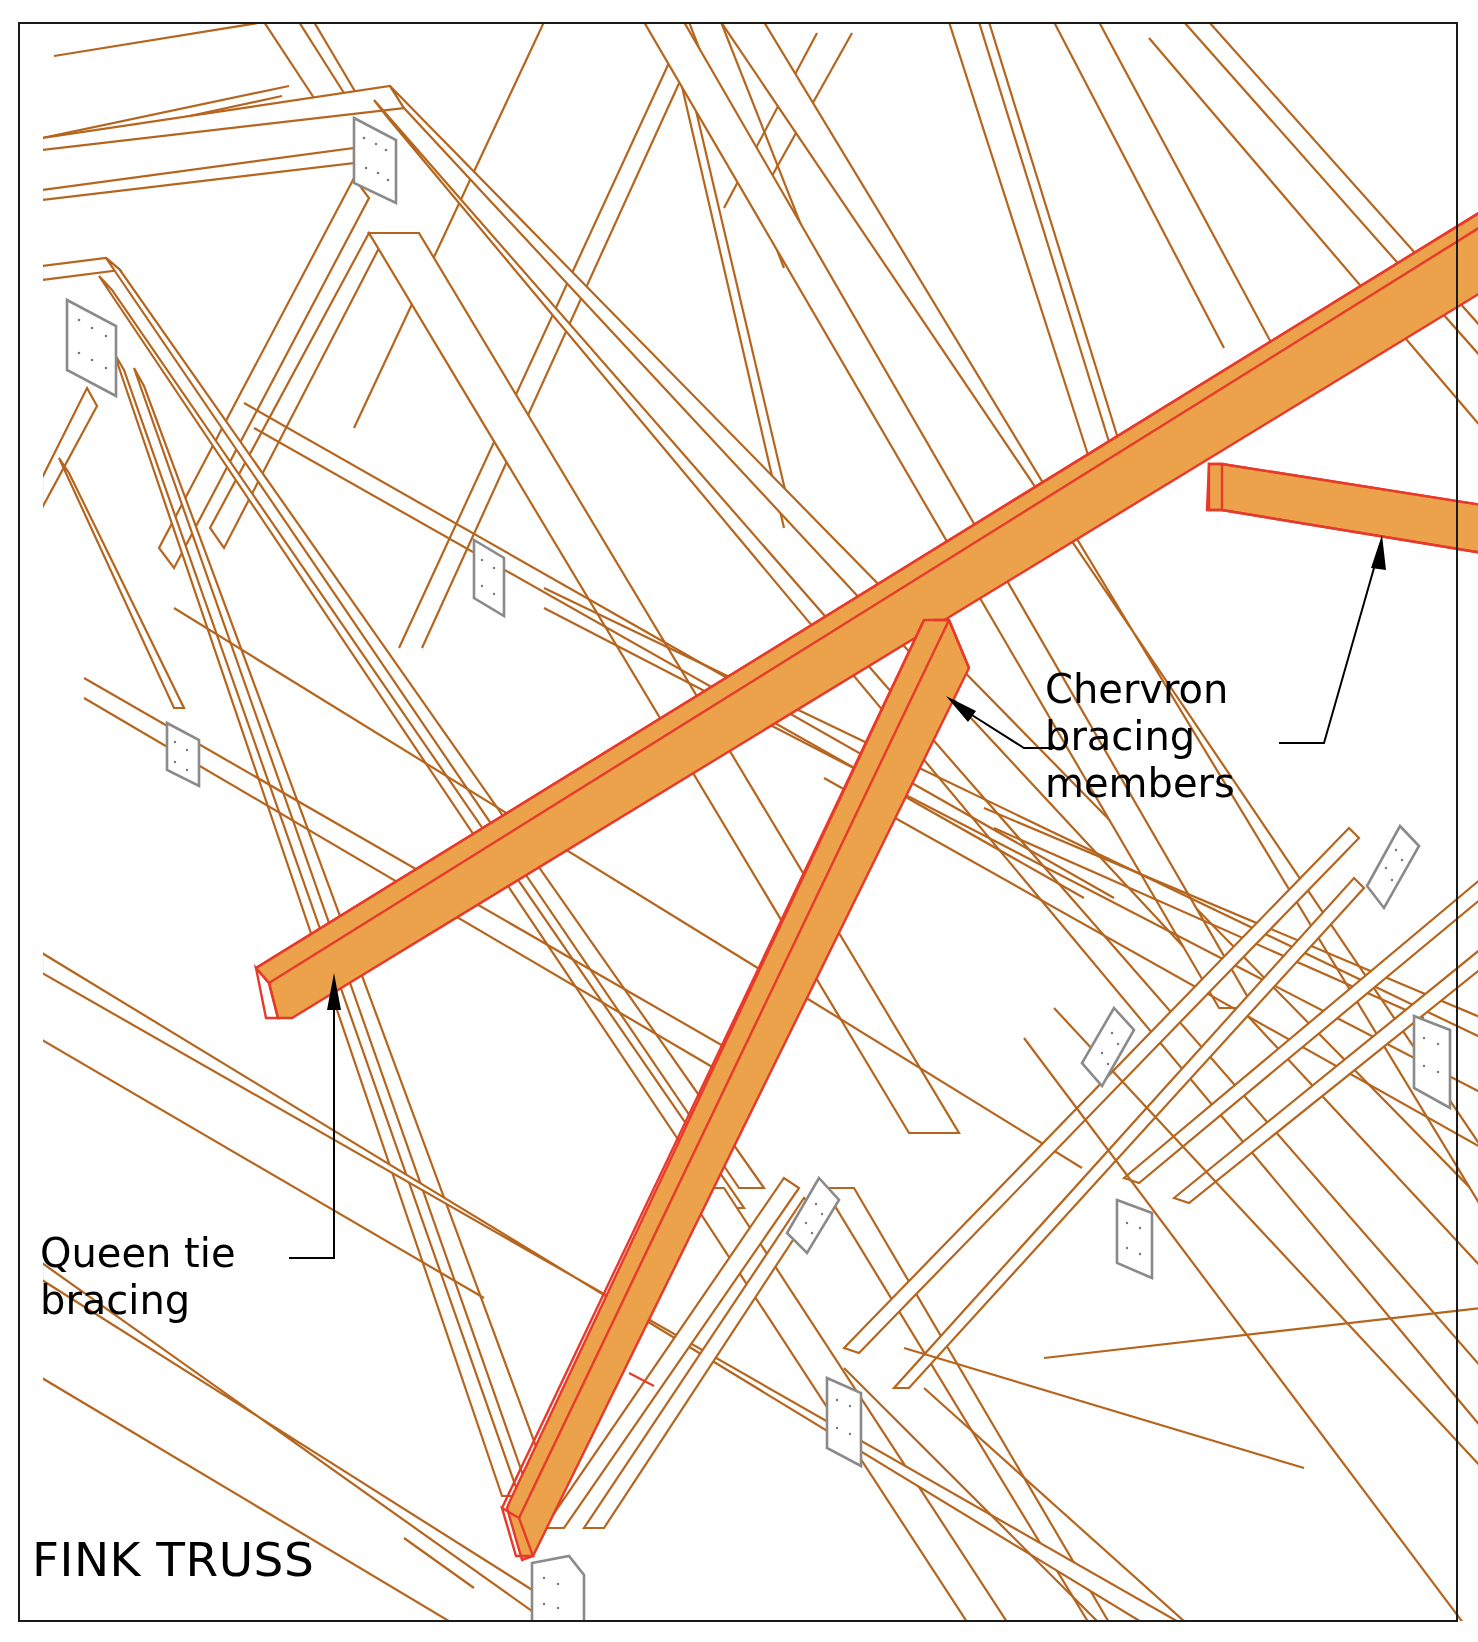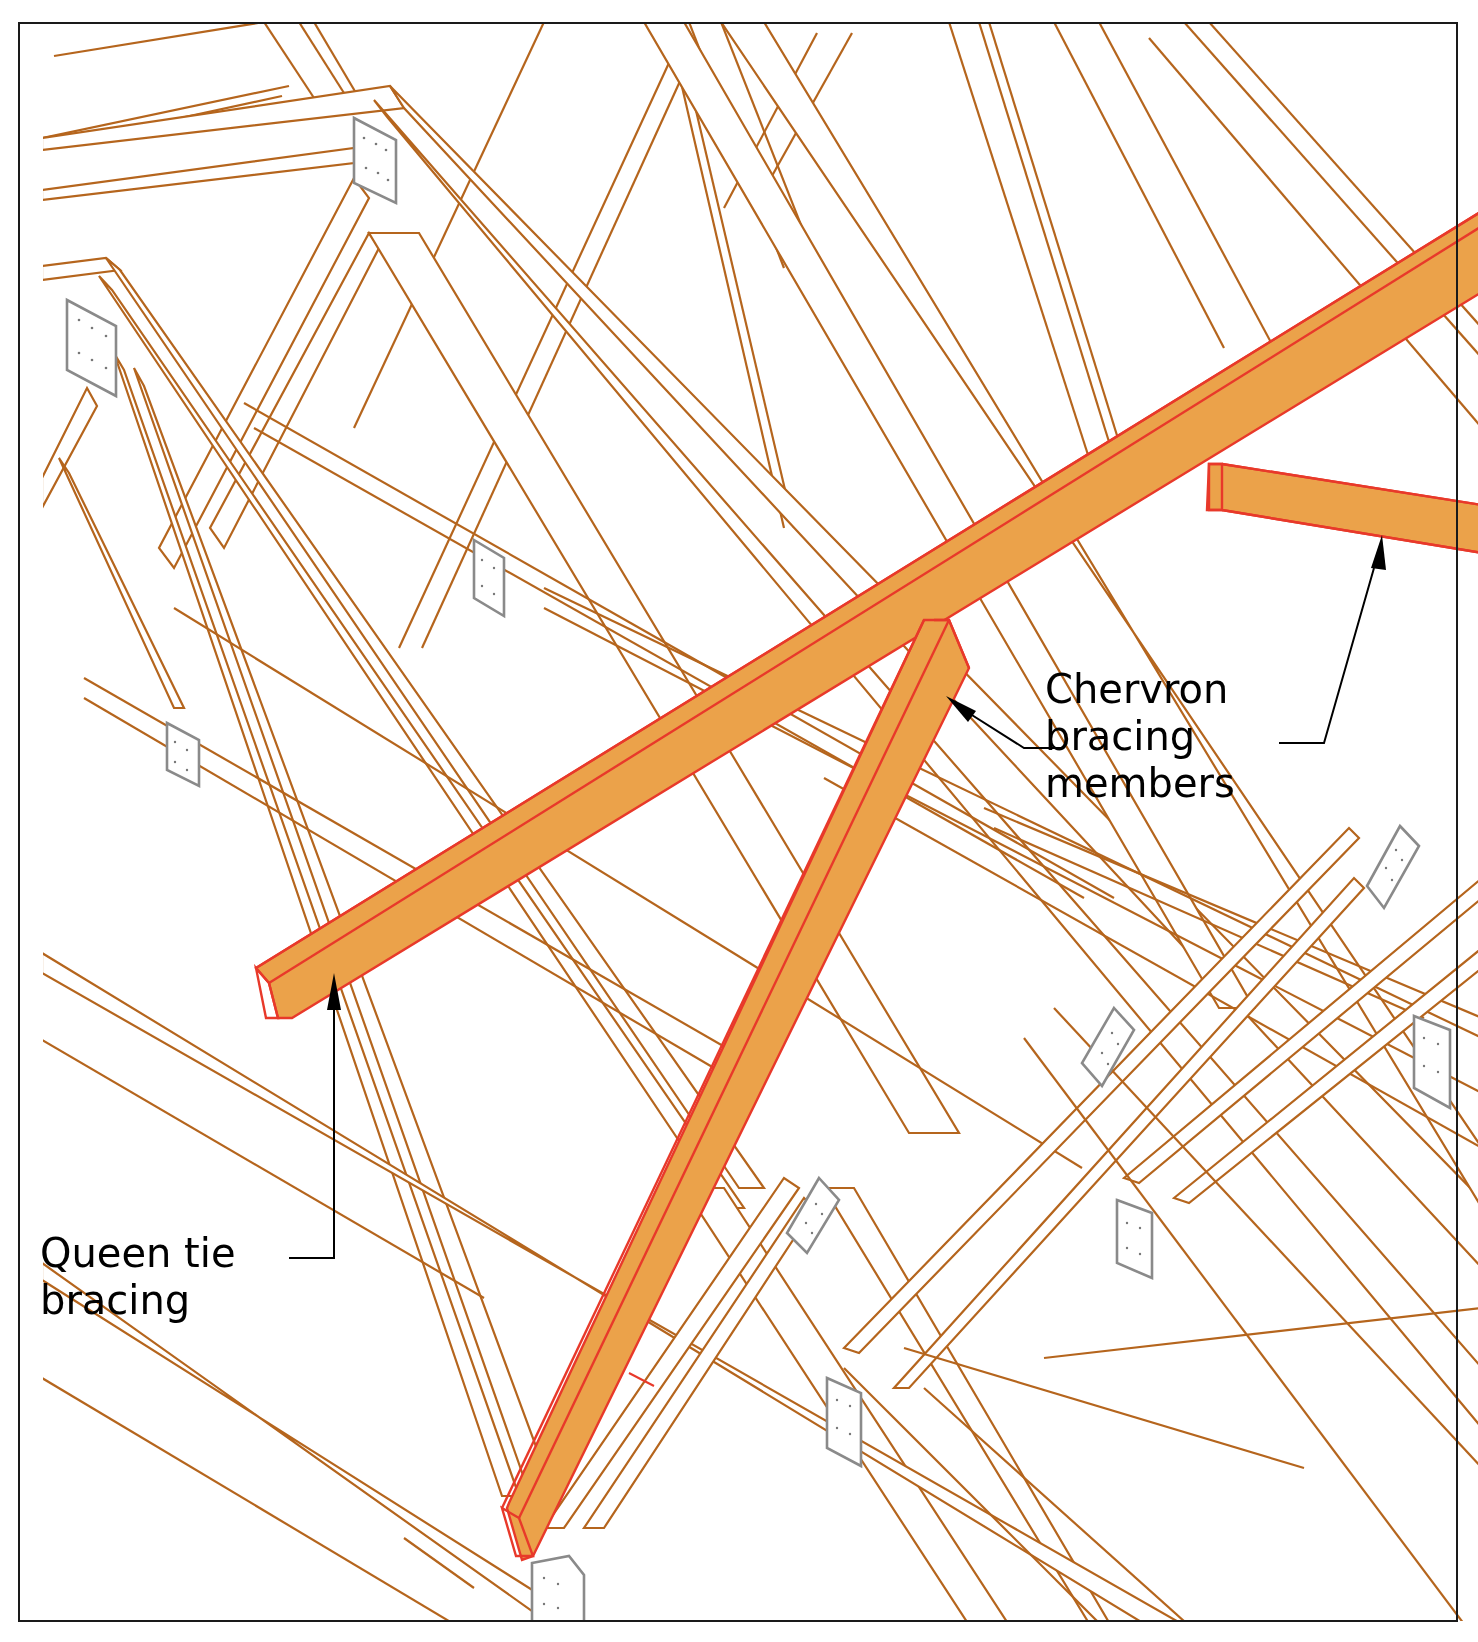--- a/index.html
+++ b/index.html
@@ -266,13 +266,14 @@
   </g>
 </svg>
 
 <div class="frame"></div>
 
 <div class="label lbl-chevron">Chervron
 bracing
 members</div>
 <div class="label lbl-queen">Queen tie
 bracing</div>
+<div class="label lbl-title">FINK TRUSS</div>
 </div>
 
 </body></html>

